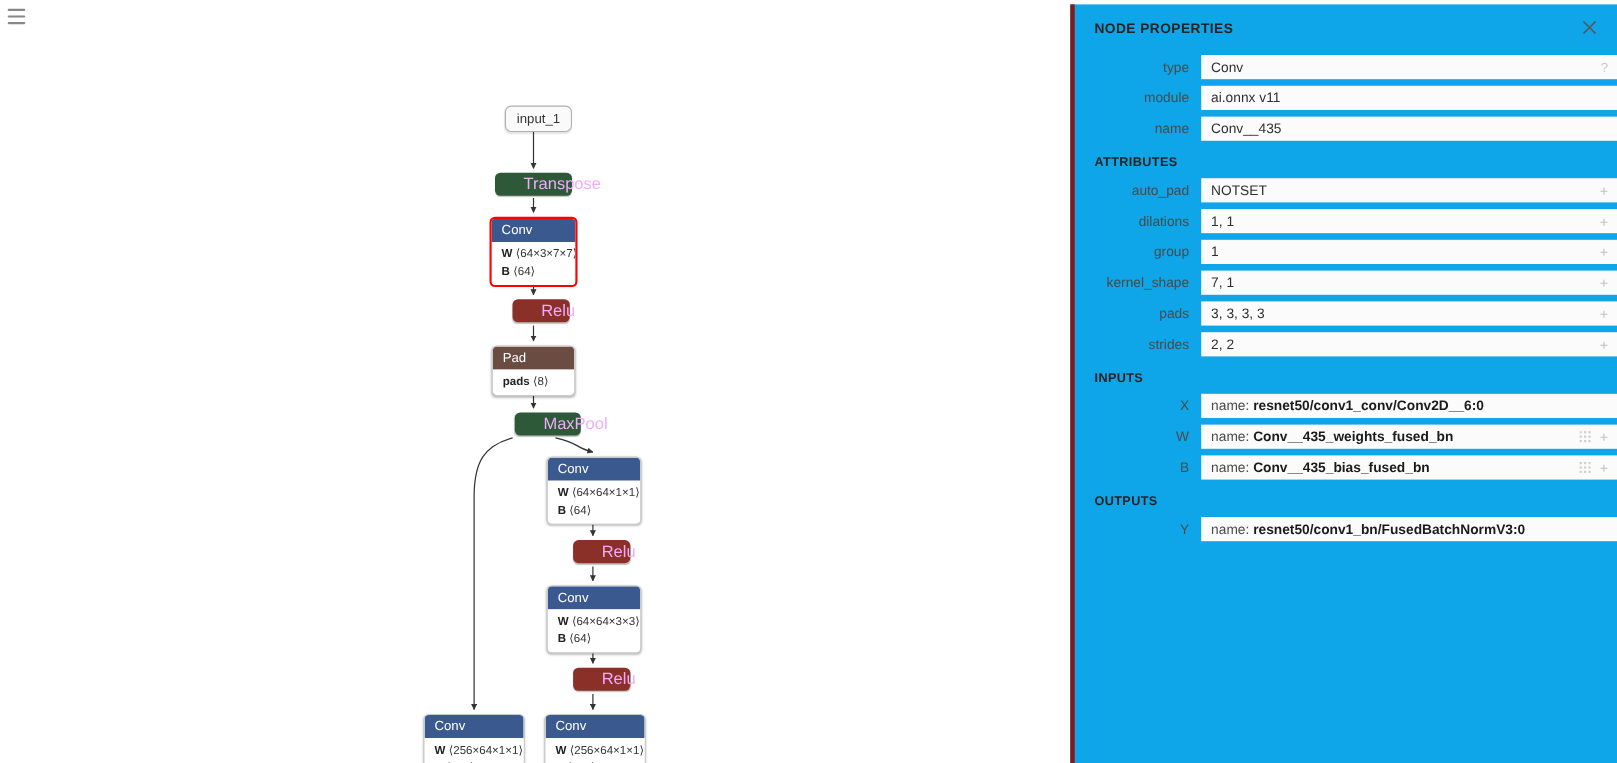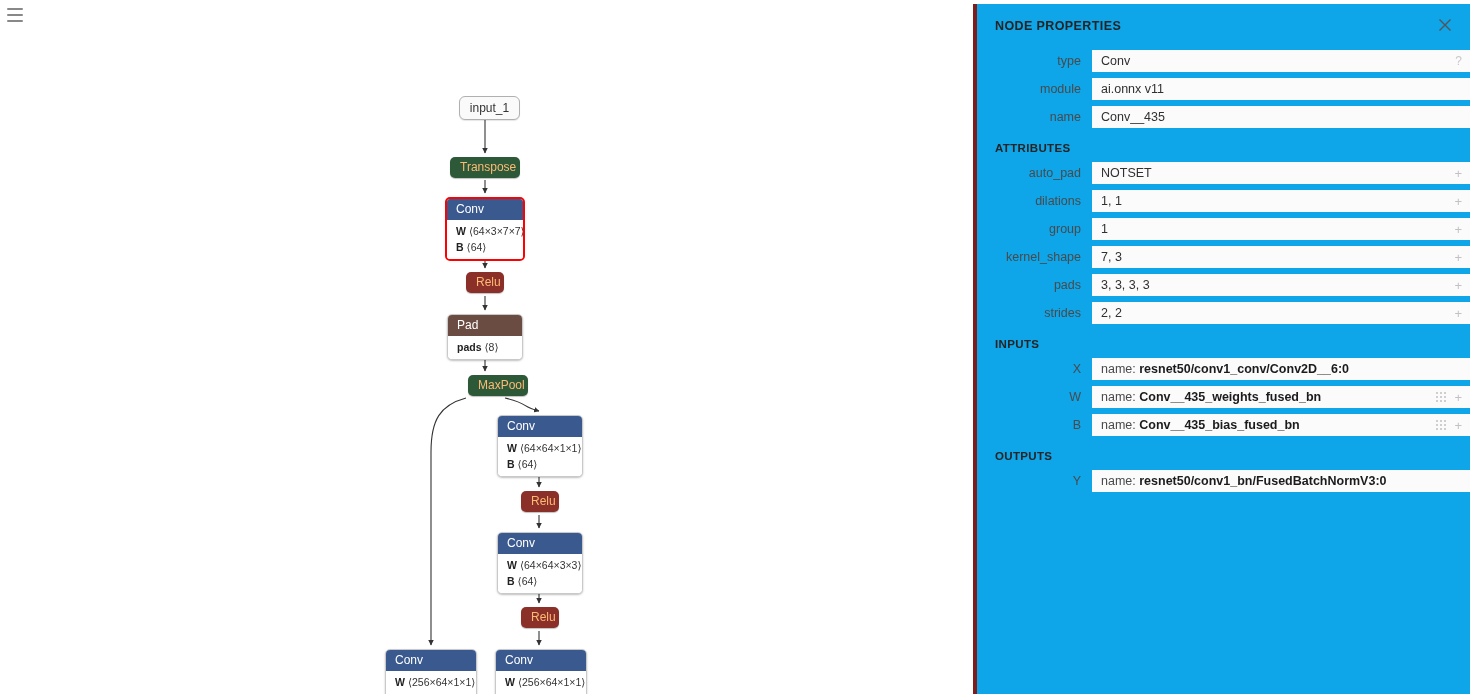--- a/index.html
+++ b/index.html
@@ -48,25 +48,25 @@
     line-height: 18px;
     text-align: center;
     padding: 2px 8px;
     box-shadow: 0 1px 1px rgba(0,0,0,0.10);
     white-space: nowrap;
   }
 
   
   .node-simple {
     border-radius: 5px;
-    color: #fdba74;
-    font-size: 12px;
+    color: #f0abfc;
+    font-size: 15px;
     line-height: 17px;
     text-align: center;
-    padding: 2px 10px;
+    padding: 2px 26px;
     white-space: nowrap;
     box-shadow: 0 1px 1px rgba(0,0,0,0.25);
   }
 
   
   .node-box {
     border-radius: 5px;
     overflow: hidden;
     background: #ffffff;
     box-shadow: 0 1px 2px rgba(0,0,0,0.25);
@@ -347,21 +347,21 @@
         <div class="prop-row">
           <div class="prop-label">group</div>
           <div class="prop-value">
             <span class="vtext">1</span>
             <span class="icon-plus">+</span>
           </div>
         </div>
         <div class="prop-row">
           <div class="prop-label">kernel_shape</div>
           <div class="prop-value">
-            <span class="vtext">7, 3</span>
+            <span class="vtext">7, 1</span>
             <span class="icon-plus">+</span>
           </div>
         </div>
         <div class="prop-row">
           <div class="prop-label">pads</div>
           <div class="prop-value">
             <span class="vtext">3, 3, 3, 3</span>
             <span class="icon-plus">+</span>
           </div>
         </div>

